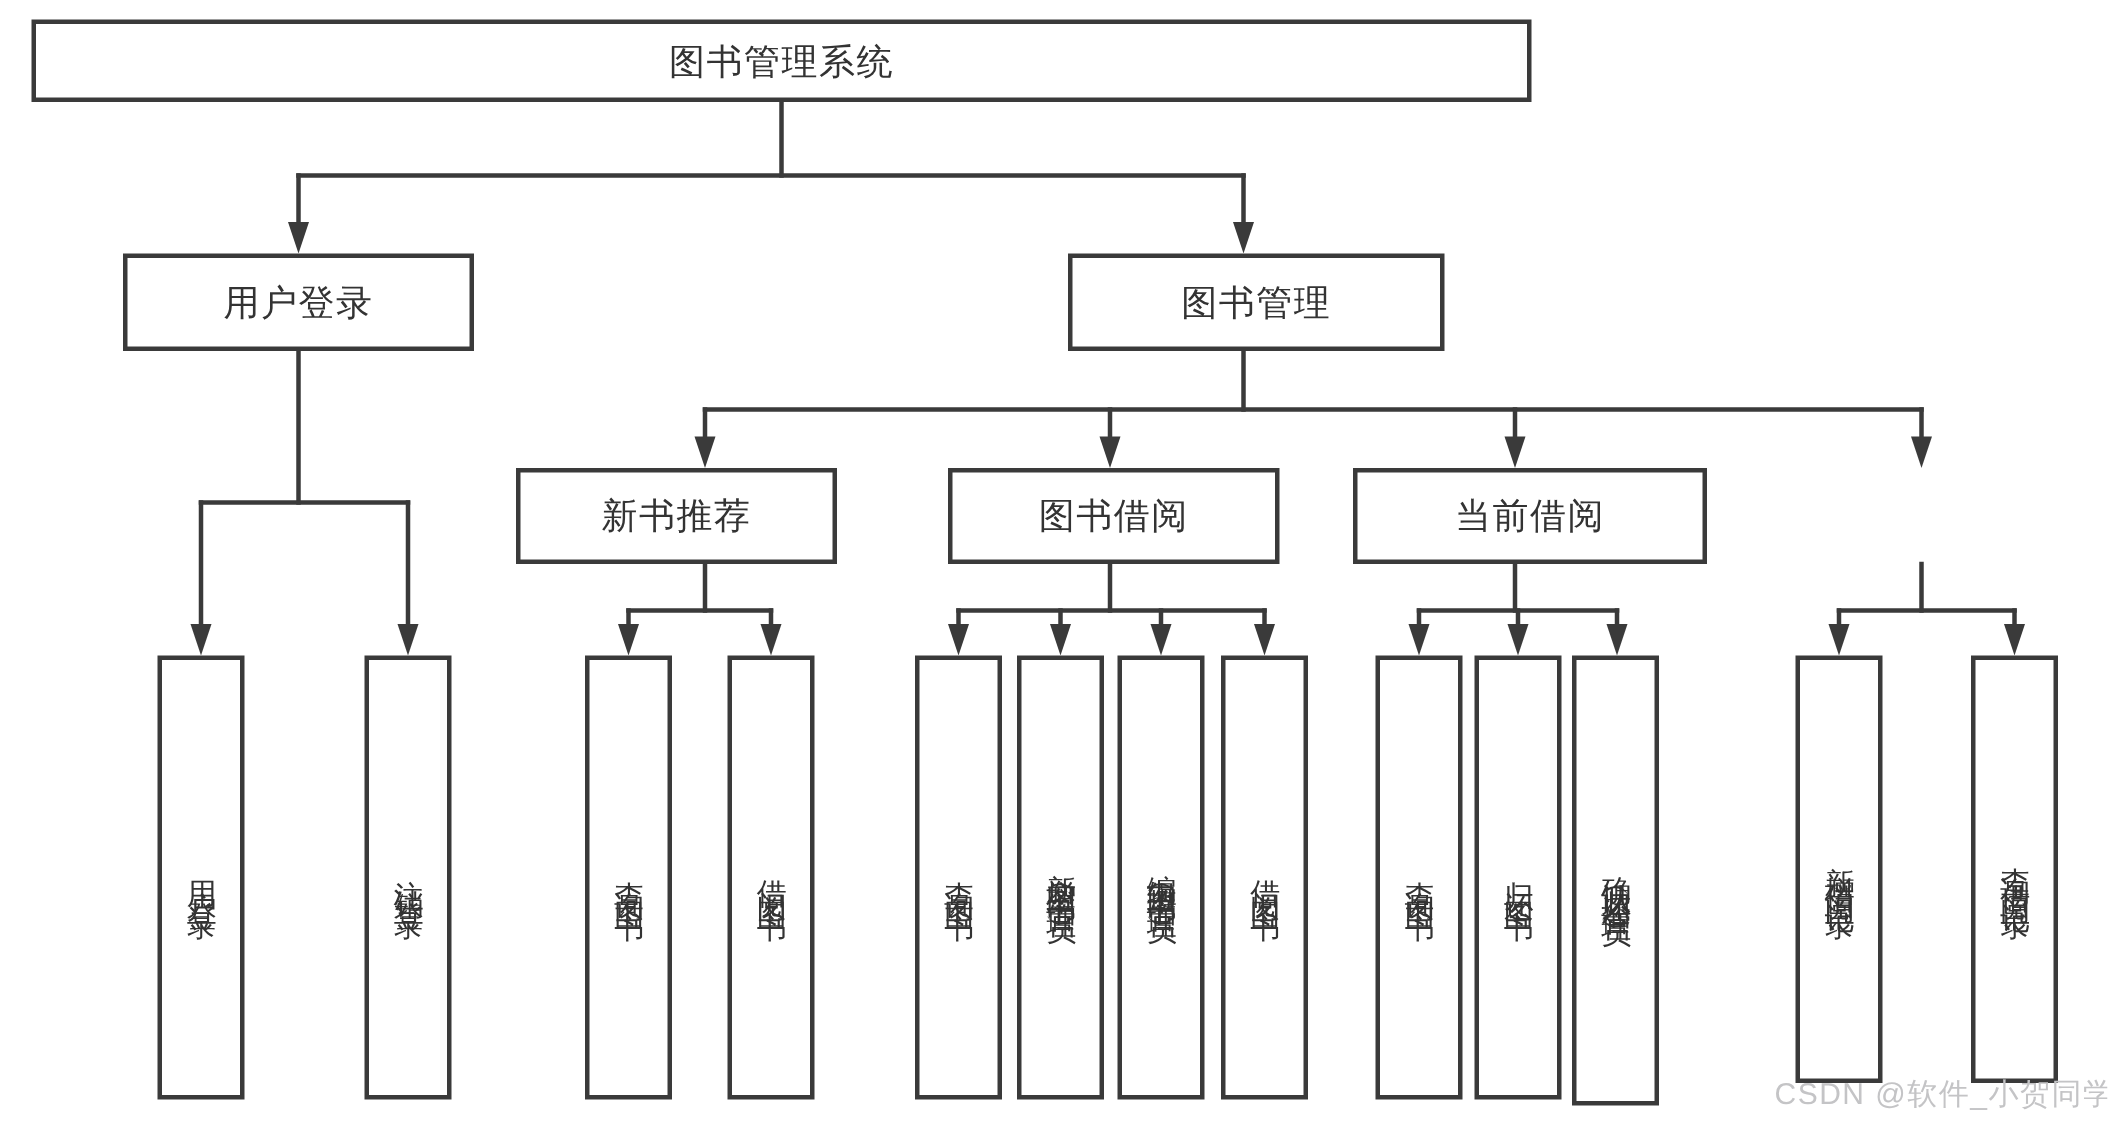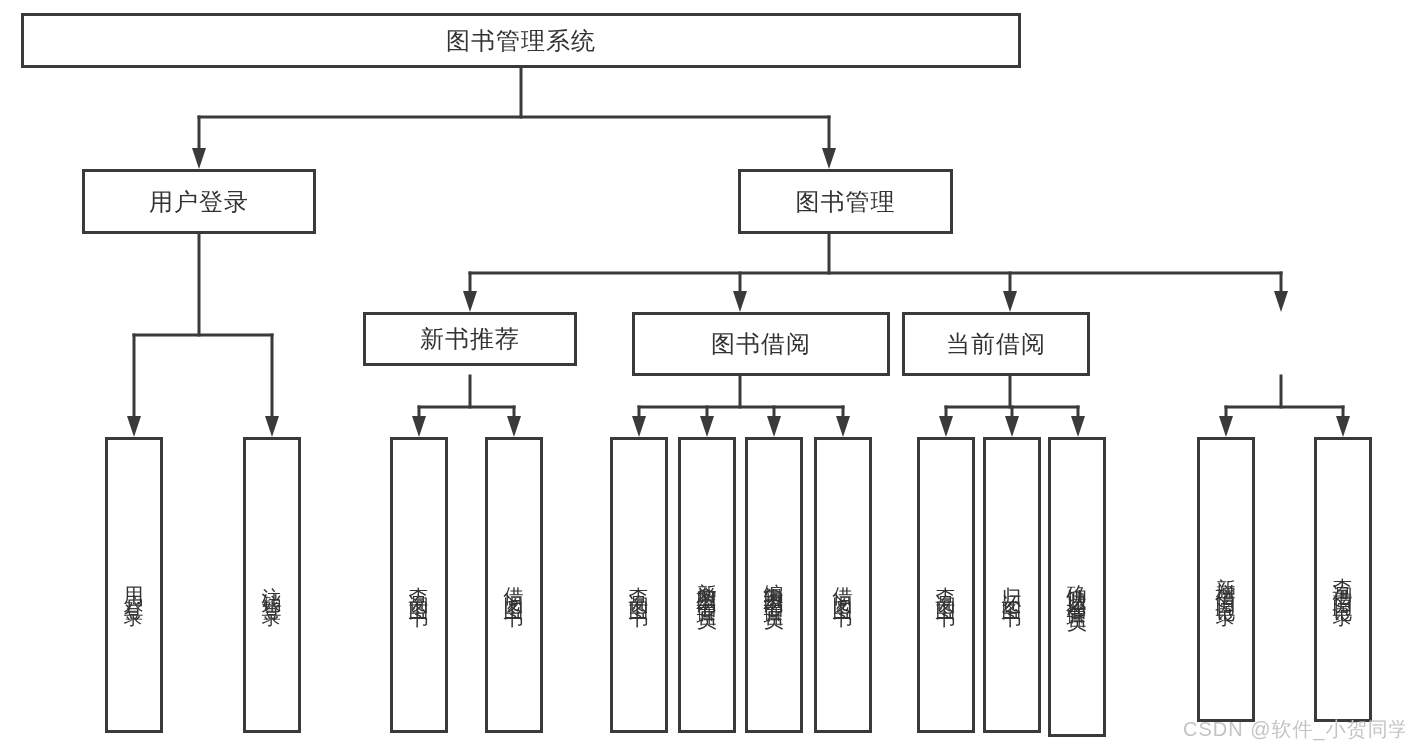--- a/index.html
+++ b/index.html
@@ -123,25 +123,25 @@
       <line x1="1226" y1="407" x2="1226" y2="418"></line>
       <line x1="1343" y1="407" x2="1343" y2="418"></line>
       <polygon points="1219,416 1233,416 1226,437"></polygon>
       <polygon points="1336,416 1350,416 1343,437"></polygon>
     </g>
   </svg>
 
   <div class="box hbox" style="left:21px;top:13px;width:1000px;height:55px;">图书管理系统</div>
 
   <div class="box hbox" style="left:82px;top:169px;width:234px;height:65px;">用户登录</div>
-  <div class="box hbox" style="left:712px;top:169px;width:215px;height:65px;margin-left:26px;">图书管理</div>
+  <div class="box hbox" style="left:712px;top:169px;width:251px;height:65px;">图书管理</div>
 
-  <div class="box hbox" style="left:363px;top:312px;width:214px;height:54px;">新书推荐</div>
-  <div class="box hbox" style="left:632px;top:312px;width:258px;height:64px;">图书借阅</div>
-  <div class="box hbox" style="left:902px;top:312px;width:188px;height:64px;">当前借阅</div>
+  <div class="box hbox" style="left:344px;top:312px;width:214px;height:64px;">新书推荐</div>
+  <div class="box hbox" style="left:632px;top:312px;width:221px;height:64px;">图书借阅</div>
+  <div class="box hbox" style="left:902px;top:312px;width:236px;height:64px;">当前借阅</div>
 
   <div class="box vbox" style="left:105px;top:437px;width:58px;height:296px;">用户登录</div>
   <div class="box vbox" style="left:243px;top:437px;width:58px;height:296px;">注销登录</div>
 
   <div class="box vbox" style="left:390px;top:437px;width:58px;height:296px;">查询图书</div>
   <div class="box vbox" style="left:485px;top:437px;width:58px;height:296px;">借阅图书</div>
 
   <div class="box vbox" style="left:610px;top:437px;width:58px;height:296px;">查询图书</div>
   <div class="box vbox" style="left:678px;top:437px;width:58px;height:296px;letter-spacing:4px;">新增图书（管理员）</div>
   <div class="box vbox" style="left:745px;top:437px;width:58px;height:296px;letter-spacing:4px;">编辑图书（管理员）</div>

